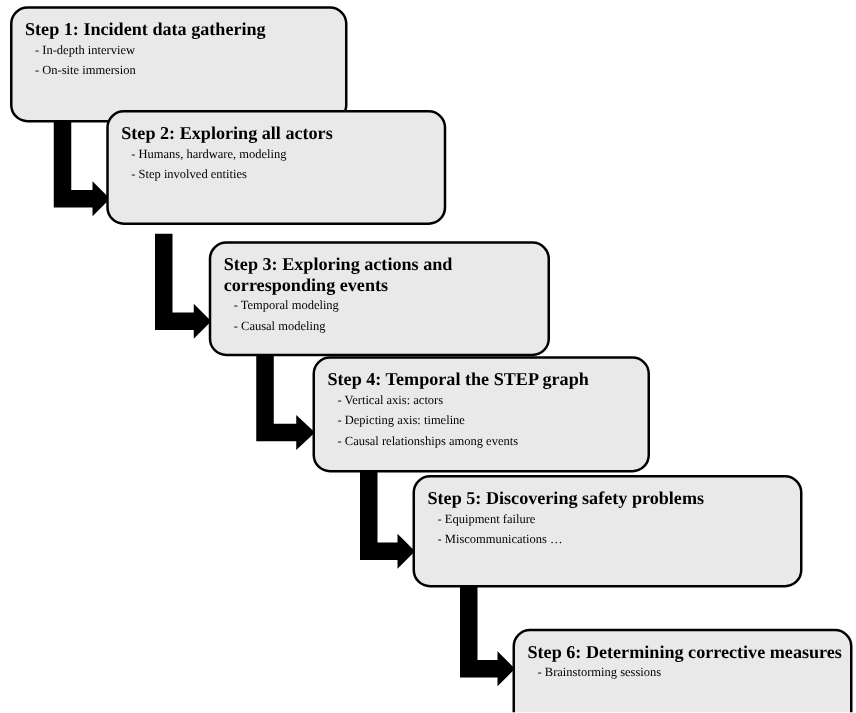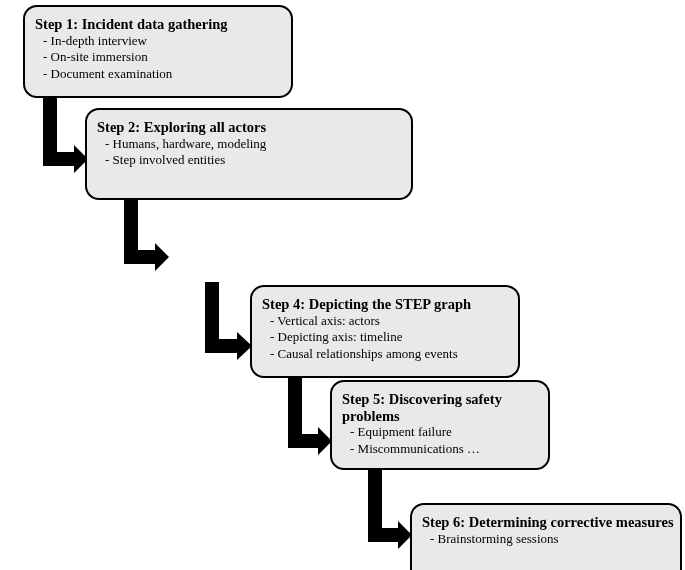--- a/index.html
+++ b/index.html
@@ -30,62 +30,66 @@
     padding: 9px 5px 0 10px;
     color: #000000;
     overflow: hidden;
   }
   .step-title {
     font-weight: bold;
     font-size: 14.5px;
     line-height: 16.5px;
   }
   .step-bullet {
-    font-size: 13px;
+    font-size: 10px;
     line-height: 16.5px;
     padding-left: 8px;
     white-space: nowrap;
   }
   
-  #box-1 { left:   8px; top:   5px; width: 270px; height: 93px; margin-left: 15px; }
-  #box-2 { left:  85px; top:  108px; width: 328px; height: 92px; }
+  #box-1 { left:   8px; top:   5px; width: 270px; height: 93px; }
+  #box-2 { left:  85px; top:  88px; width: 272px; height: 92px; }
   #box-3 { left: 167px; top: 193px; width: 273px; height: 92px; }
   #box-4 { left: 250px; top: 285px; width: 270px; height: 93px; }
-  #box-5 { left: 330px; top: 380px; width: 220px; height: 90px; }
+  #box-5 { left: 330px; top: 380px; width: 312px; height: 90px; }
   #box-6 { left: 410px; top: 503px; width: 272px; height: 90px; }
 </style>
 </head>
 <body>
 
 <div id="canvas">
 
   <svg id="arrow-layer" width="685" height="570" viewBox="0 0 685 570">
     <polygon points="43,95 57,95 57,152 74,152 74,145 88,159 74,173 74,166 43,166" fill="#000000"></polygon>
     <polygon points="124,187 138,187 138,250 155,250 155,243 169,257 155,271 155,264 124,264" fill="#000000"></polygon>
     <polygon points="205,282 219,282 219,339 237,339 237,332 252,346 237,360 237,353 205,353" fill="#000000"></polygon>
     <polygon points="288,375 302,375 302,434 318,434 318,427 332,441 318,455 318,448 288,448" fill="#000000"></polygon>
     <polygon points="368,467 382,467 382,528 398,528 398,521 412,535 398,549 398,542 368,542" fill="#000000"></polygon>
   </svg>
 
   <div class="step-box" id="box-1">
     <div class="step-title">Step 1: Incident data gathering</div>
     <div class="step-bullet">- In-depth interview</div>
     <div class="step-bullet">- On-site immersion</div>
-    <div class="step-bullet">- Document examination</div>
   </div>
 
   <div class="step-box" id="box-2">
     <div class="step-title">Step 2: Exploring all actors</div>
     <div class="step-bullet">- Humans, hardware, modeling</div>
     <div class="step-bullet">- Step involved entities</div>
   </div>
 
+  <div class="step-box" id="box-3">
+    <div class="step-title">Step 3: Exploring actions and corresponding events</div>
+    <div class="step-bullet">- Temporal modeling</div>
+    <div class="step-bullet">- Causal modeling</div>
+  </div>
 
   <div class="step-box" id="box-4">
-    <div class="step-title">Step 4: Depicting the STEP graph</div>
+    <div class="step-title">Step 4: Temporal the STEP graph</div>
     <div class="step-bullet">- Vertical axis: actors</div>
     <div class="step-bullet">- Depicting axis: timeline</div>
     <div class="step-bullet">- Causal relationships among events</div>
   </div>
 
   <div class="step-box" id="box-5">
     <div class="step-title">Step 5: Discovering safety problems</div>
     <div class="step-bullet">- Equipment failure</div>
     <div class="step-bullet">- Miscommunications …</div>
   </div>

